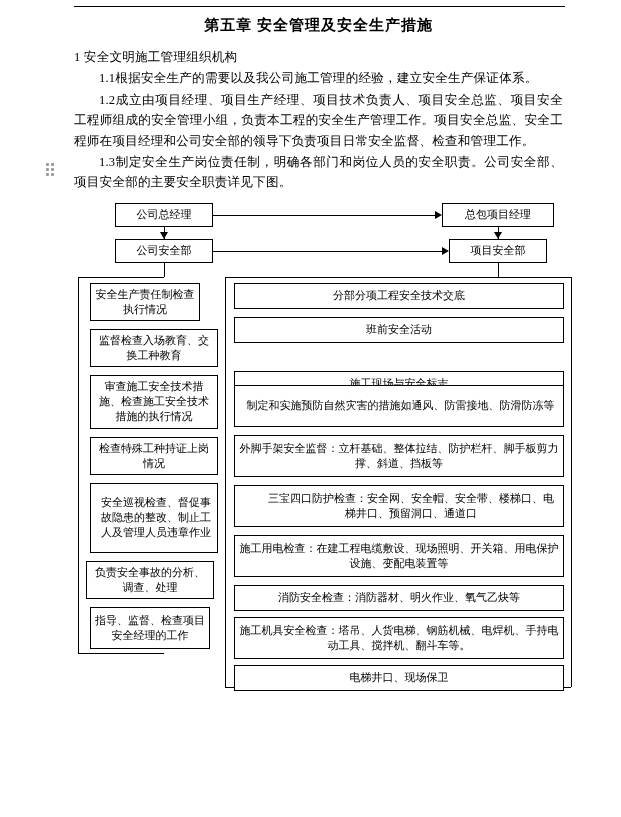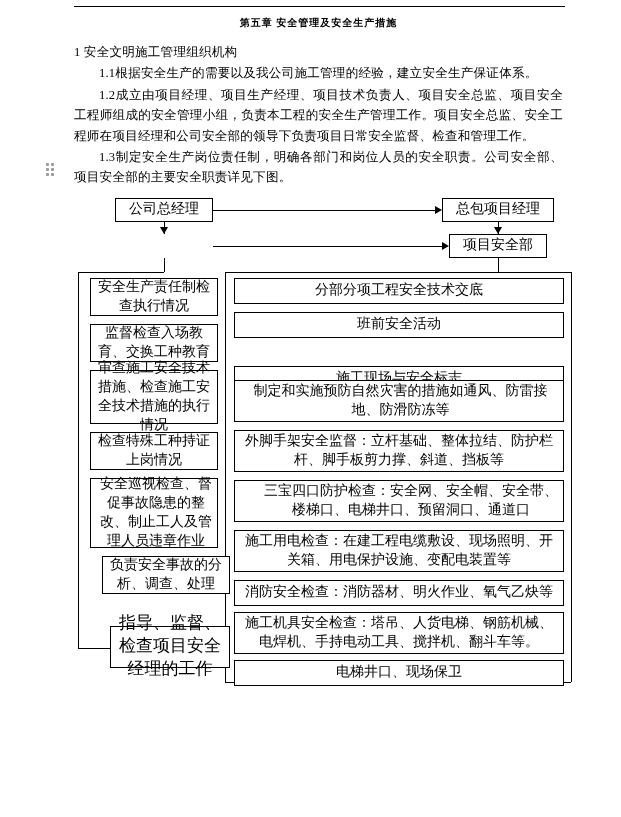--- a/index.html
+++ b/index.html
@@ -48,21 +48,21 @@
   }
   .margin-handle i {
     display: block;
     width: 3px;
     height: 3px;
     background: #9a9a9a;
     border-radius: 1px;
   }
 
   h1.doc-title {
-    font-size: 10px;
+    font-size: 15px;
     font-weight: bold;
     text-align: center;
     margin: 6px 0 12px 0;
     letter-spacing: 1px;
   }
 
   p.para {
     font-size: 12.6px;
     line-height: 1.62;
     margin: 0 0 1px 0;
@@ -79,21 +79,21 @@
     margin-top: 10px;
     width: 100%;
     height: 490px;
   }
 
   .box {
     position: absolute;
     border: 1px solid #000;
     background: #fff;
     box-sizing: border-box;
-    font-size: 14px;
+    font-size: 11px;
     line-height: 1.35;
     display: flex;
     align-items: center;
     justify-content: center;
     text-align: center;
     padding: 2px 4px;
   }
 
   .hline {
     position: absolute;
@@ -148,45 +148,46 @@
     <div class="box" style="left:41px; top:0px; width:98px; height:24px;">公司总经理</div>
     <div class="hline" style="left:139px; top:12px; width:222px;"></div>
     <div class="arrow-r" style="left:361px; top:8px;"></div>
     <div class="box" style="left:368px; top:0px; width:112px; height:24px;">总包项目经理</div>
 
     <div class="vline" style="left:90px; top:24px; height:12px;"></div>
     <div class="arrow-d" style="left:86px; top:29px;"></div>
     <div class="vline" style="left:424px; top:24px; height:12px;"></div>
     <div class="arrow-d" style="left:420px; top:29px;"></div>
 
+    <div class="box" style="left:41px; top:36px; width:98px; height:24px;">公司安全部</div>
     <div class="hline" style="left:139px; top:48px; width:229px;"></div>
     <div class="arrow-r" style="left:368px; top:44px;"></div>
     <div class="box" style="left:375px; top:36px; width:98px; height:24px;">项目安全部</div>
 
     <div class="vline" style="left:90px; top:60px; height:14px;"></div>
     <div class="vline" style="left:424px; top:60px; height:14px;"></div>
 
     <div class="vline" style="left:4px; top:74px; height:376px;"></div>
     <div class="hline" style="left:4px; top:74px; width:86px;"></div>
     <div class="hline" style="left:4px; top:450px; width:86px;"></div>
 
     <div class="vline" style="left:151px; top:74px; height:410px;"></div>
     <div class="hline" style="left:151px; top:74px; width:273px;"></div>
     <div class="hline" style="left:151px; top:484px; width:273px;"></div>
     <div class="vline" style="left:497px; top:74px; height:410px;"></div>
     <div class="hline" style="left:424px; top:74px; width:73px;"></div>
     <div class="hline" style="left:424px; top:484px; width:73px;"></div>
 
-    <div class="box" style="left:16px; top:80px; width:128px; height:38px;">安全生产责任制检查执行情况</div>
+    <div class="box" style="left:16px; top:80px; width:110px; height:38px;">安全生产责任制检查执行情况</div>
     <div class="box" style="left:16px; top:126px; width:128px; height:38px;">监督检查入场教育、交换工种教育</div>
     <div class="box" style="left:16px; top:172px; width:128px; height:54px;">审查施工安全技术措施、检查施工安全技术措施的执行情况</div>
     <div class="box" style="left:16px; top:234px; width:128px; height:38px;text-align:center;">检查特殊工种持证上岗情况</div>
     <div class="box" style="left:16px; top:280px; width:128px; height:70px;padding-left:8px;">安全巡视检查、督促事故隐患的整改、制止工人及管理人员违章作业</div>
-    <div class="box" style="left:28px; top:358px; width:128px; height:38px;">负责安全事故的分析、调查、处理</div>
-    <div class="box" style="left:36px; top:404px; width:120px; height:42px; font-size:17px;margin-top:24px;">指导、监督、检查项目安全经理的工作</div>
+    <div class="box" style="left:12px; top:358px; width:128px; height:38px;">负责安全事故的分析、调查、处理</div>
+    <div class="box" style="left:16px; top:404px; width:120px; height:42px; font-size:11px;">指导、监督、检查项目安全经理的工作</div>
 
     <div class="box" style="left:160px; top:80px; width:330px; height:26px;">分部分项工程安全技术交底</div>
     <div class="box" style="left:160px; top:114px; width:330px; height:26px;">班前安全活动</div>
     <div class="box" style="left:160px; top:148px; width:330px; height:26px;margin-top:20px;">施工现场与安全标志</div>
     <div class="box" style="left:160px; top:182px; width:330px; height:42px;padding-left:7px;">制定和实施预防自然灾害的措施如通风、防雷接地、防滑防冻等</div>
     <div class="box" style="left:160px; top:232px; width:330px; height:42px;">外脚手架安全监督：立杆基础、整体拉结、防护栏杆、脚手板剪力撑、斜道、挡板等</div>
     <div class="box" style="left:160px; top:282px; width:330px; height:42px;padding-left:28px;">三宝四口防护检查：安全网、安全帽、安全带、楼梯口、电梯井口、预留洞口、通道口</div>
     <div class="box" style="left:160px; top:332px; width:330px; height:42px;">施工用电检查：在建工程电缆敷设、现场照明、开关箱、用电保护设施、变配电装置等</div>
     <div class="box" style="left:160px; top:382px; width:330px; height:26px;">消防安全检查：消防器材、明火作业、氧气乙炔等</div>
     <div class="box" style="left:160px; top:414px; width:330px; height:42px;">施工机具安全检查：塔吊、人货电梯、钢筋机械、电焊机、手持电动工具、搅拌机、翻斗车等。</div>

